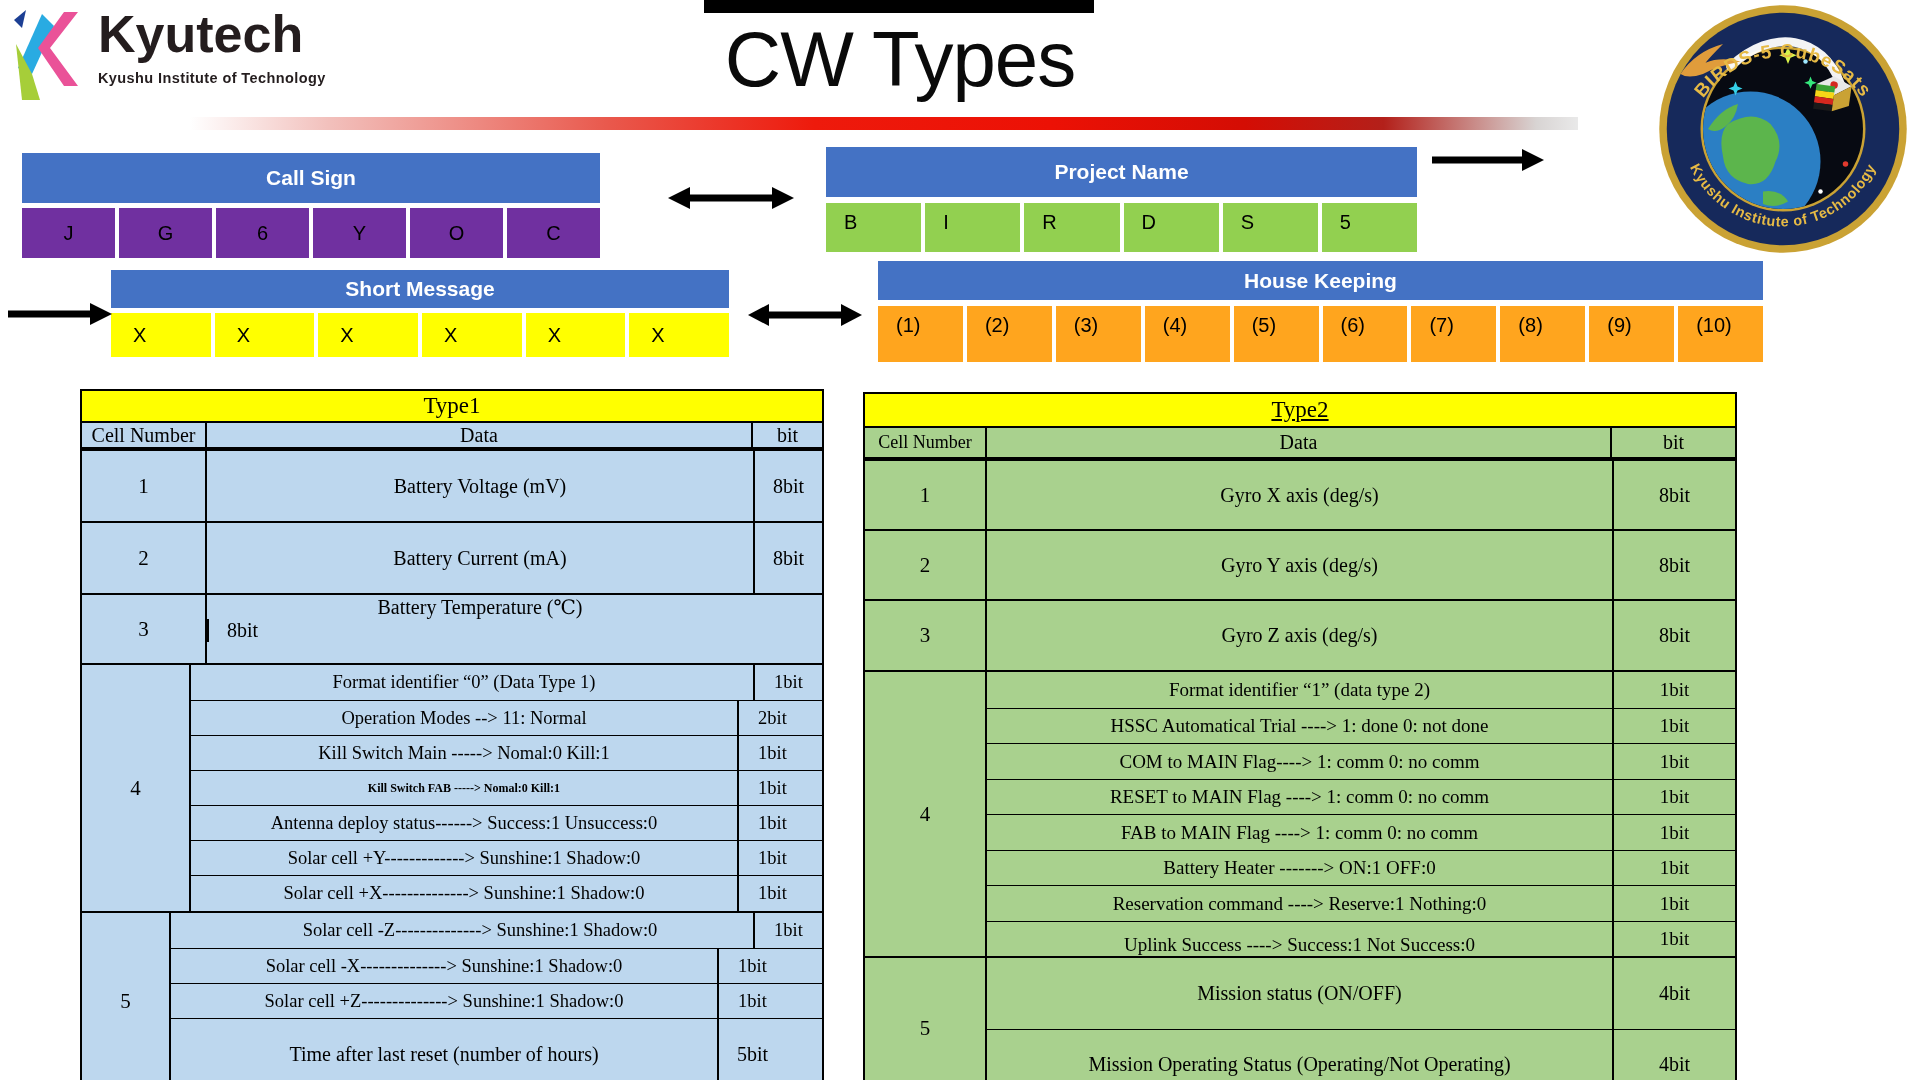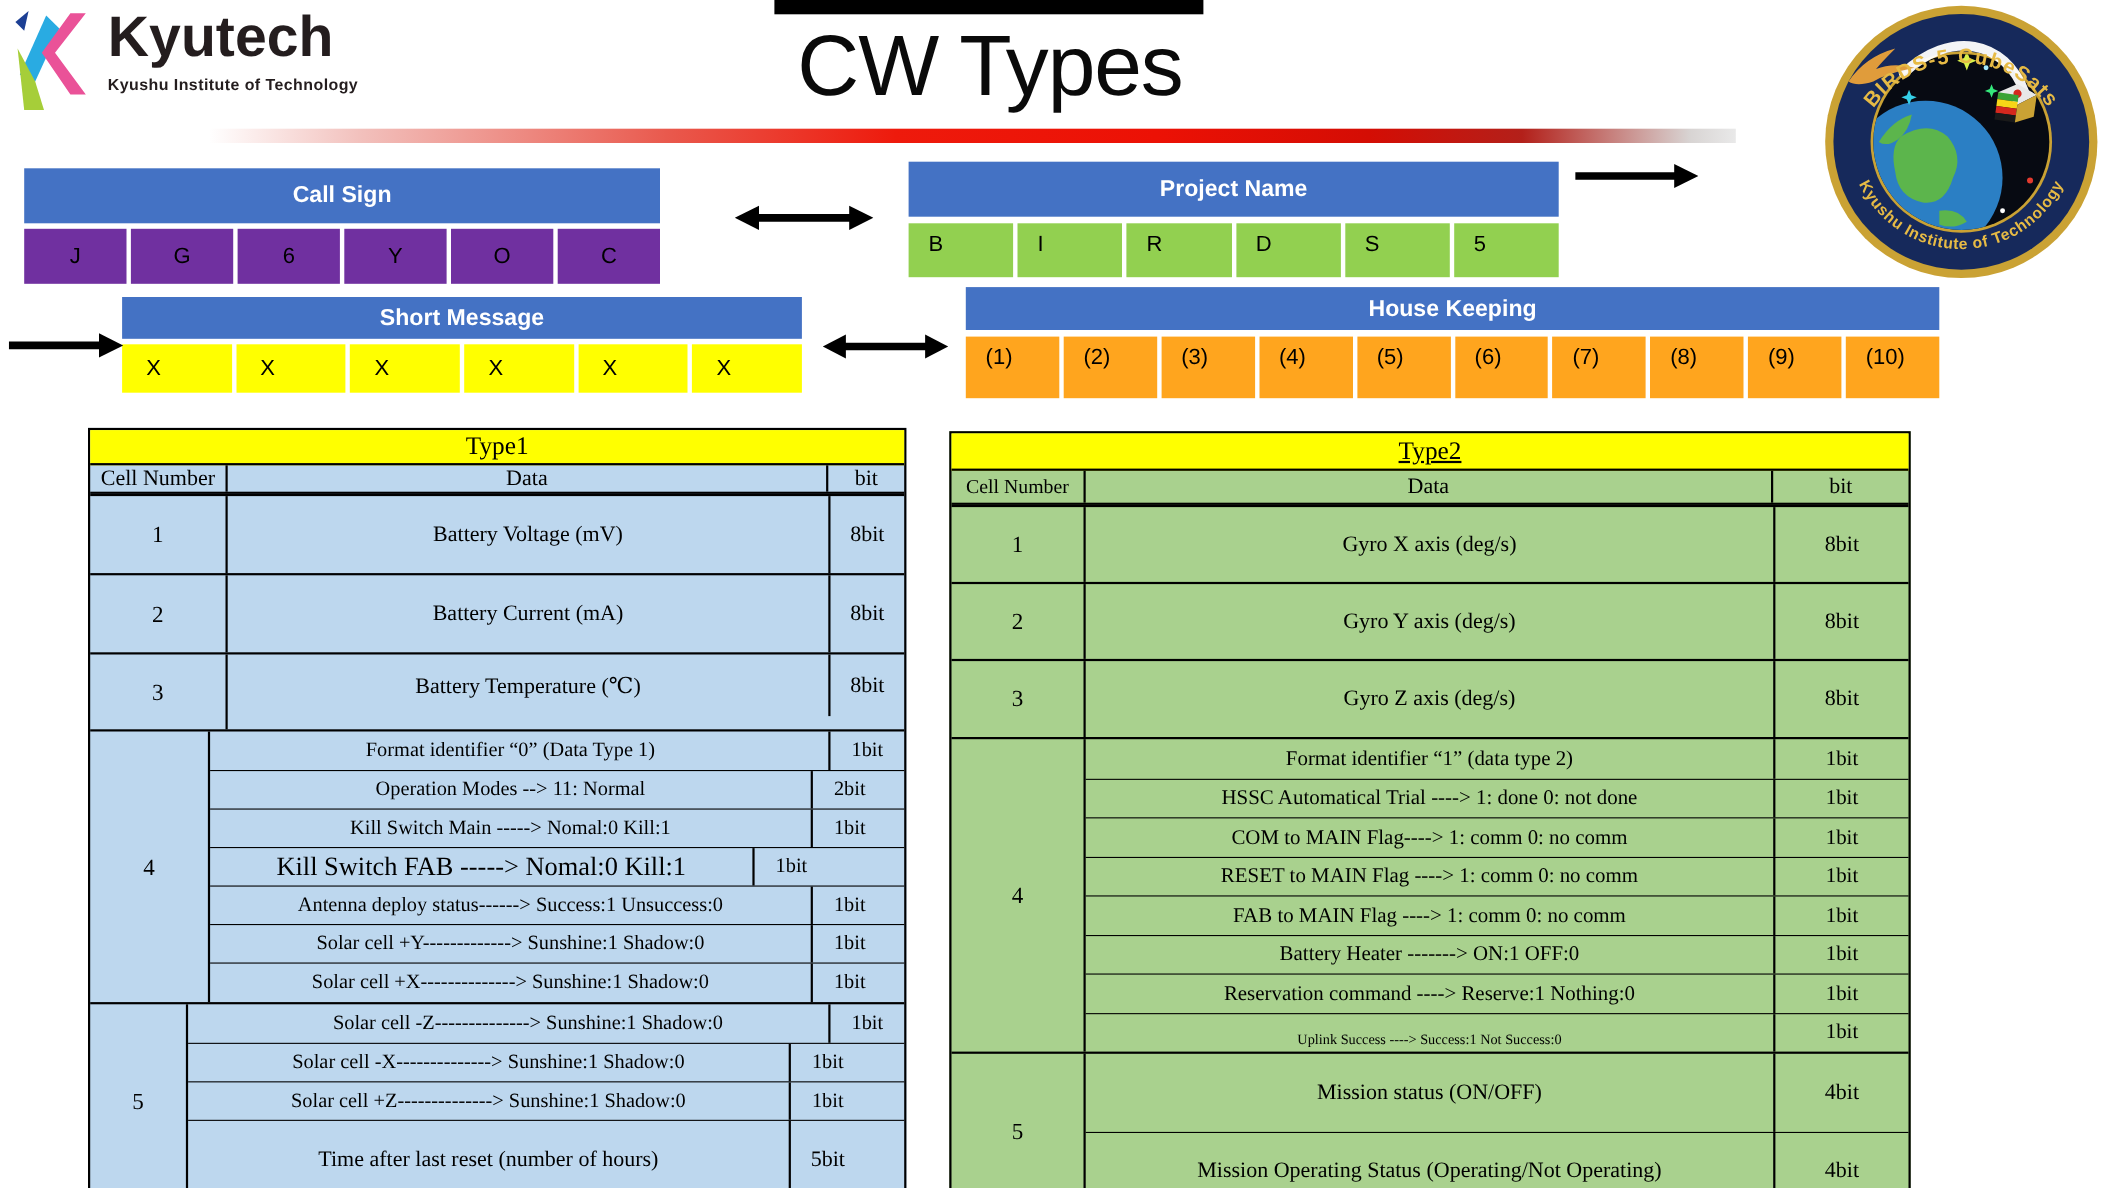--- a/index.html
+++ b/index.html
@@ -212,21 +212,21 @@
           <div class="tt-rows">
             <div class="tt-row" style="height: 70px;">
               <div class="tt-data" style="width: 546px; font-size: 20px;">Battery Current (mA)</div>
               <div class="tt-bit" style="width: 69px; font-size: 20px;">8bit</div>
             </div>
           </div>
         </div>
         <div class="tt-group">
           <div class="tt-cellnum" style="width: 125px; height: 68px;">3</div>
           <div class="tt-rows">
-            <div class="tt-row" style="height: 56px;">
+            <div class="tt-row" style="height: 56px; flex-direction: column;">
               <div class="tt-data" style="width: 546px; font-size: 20px;">Battery Temperature (℃)</div>
               <div class="tt-bit" style="width: 69px; font-size: 20px;">8bit</div>
             </div>
           </div>
         </div>
         <div class="tt-group">
           <div class="tt-cellnum" style="width: 125px; height: 246px;">4</div>
           <div class="tt-rows">
             <div class="tt-row" style="height: 35px; gap: 16px;">
               <div class="tt-data" style="width: 546px; font-size: 18.5px;">Format identifier “0” (Data Type 1)</div>
@@ -234,21 +234,21 @@
             </div>
             <div class="tt-row" style="height: 35px;">
               <div class="tt-data" style="width: 546px; font-size: 18.5px;">Operation Modes --&gt; 11: Normal</div>
               <div class="tt-bit" style="width: 69px; font-size: 18.5px;">2bit</div>
             </div>
             <div class="tt-row" style="height: 35px;">
               <div class="tt-data" style="width: 546px; font-size: 18.5px;">Kill Switch Main -----&gt; Nomal:0 Kill:1</div>
               <div class="tt-bit" style="width: 69px; font-size: 18.5px;">1bit</div>
             </div>
             <div class="tt-row" style="height: 35px;">
-              <div class="tt-data" style="width: 493px; font-size: 24px;">Kill Switch FAB -----&gt; Nomal:0 Kill:1</div>
+              <div class="tt-data" style="width: 546px; font-size: 12px; font-weight: bold;">Kill Switch FAB -----&gt; Nomal:0 Kill:1</div>
               <div class="tt-bit" style="width: 69px; font-size: 18.5px;">1bit</div>
             </div>
             <div class="tt-row" style="height: 35px;">
               <div class="tt-data" style="width: 546px; font-size: 18.5px;">Antenna deploy status------&gt; Success:1 Unsuccess:0</div>
               <div class="tt-bit" style="width: 69px; font-size: 18.5px;">1bit</div>
             </div>
             <div class="tt-row" style="height: 35px;">
               <div class="tt-data" style="width: 546px; font-size: 18.5px;">Solar cell +Y-------------&gt; Sunshine:1 Shadow:0</div>
               <div class="tt-bit" style="width: 69px; font-size: 18.5px;">1bit</div>
             </div>
@@ -341,21 +341,21 @@
             </div>
             <div class="tt-row" style="height: 35px;">
               <div class="tt-data" style="width: 625px; font-size: 19px;">Battery Heater -------&gt; ON:1 OFF:0</div>
               <div class="tt-bit" style="width: 123px; font-size: 19px;">1bit</div>
             </div>
             <div class="tt-row" style="height: 36px;">
               <div class="tt-data" style="width: 625px; font-size: 19px;">Reservation command ----&gt;  Reserve:1  Nothing:0</div>
               <div class="tt-bit" style="width: 123px; font-size: 19px;">1bit</div>
             </div>
             <div class="tt-row" style="height: 35px;">
-              <div class="tt-data" style="width: 625px; font-size: 13px; margin-top: 12px;">Uplink Success ----&gt;  Success:1  Not Success:0</div>
+              <div class="tt-data" style="width: 625px; font-size: 19px; margin-top: 12px;">Uplink Success ----&gt;  Success:1  Not Success:0</div>
               <div class="tt-bit" style="width: 123px; font-size: 19px;">1bit</div>
             </div>
           </div>
         </div>
         <div class="tt-group">
           <div class="tt-cellnum" style="width: 122px; height: 141px;">5</div>
           <div class="tt-rows">
             <div class="tt-row" style="height: 71px;">
               <div class="tt-data" style="width: 625px; font-size: 20px;">Mission status (ON/OFF)</div>
               <div class="tt-bit" style="width: 123px; font-size: 20px;">4bit</div>

